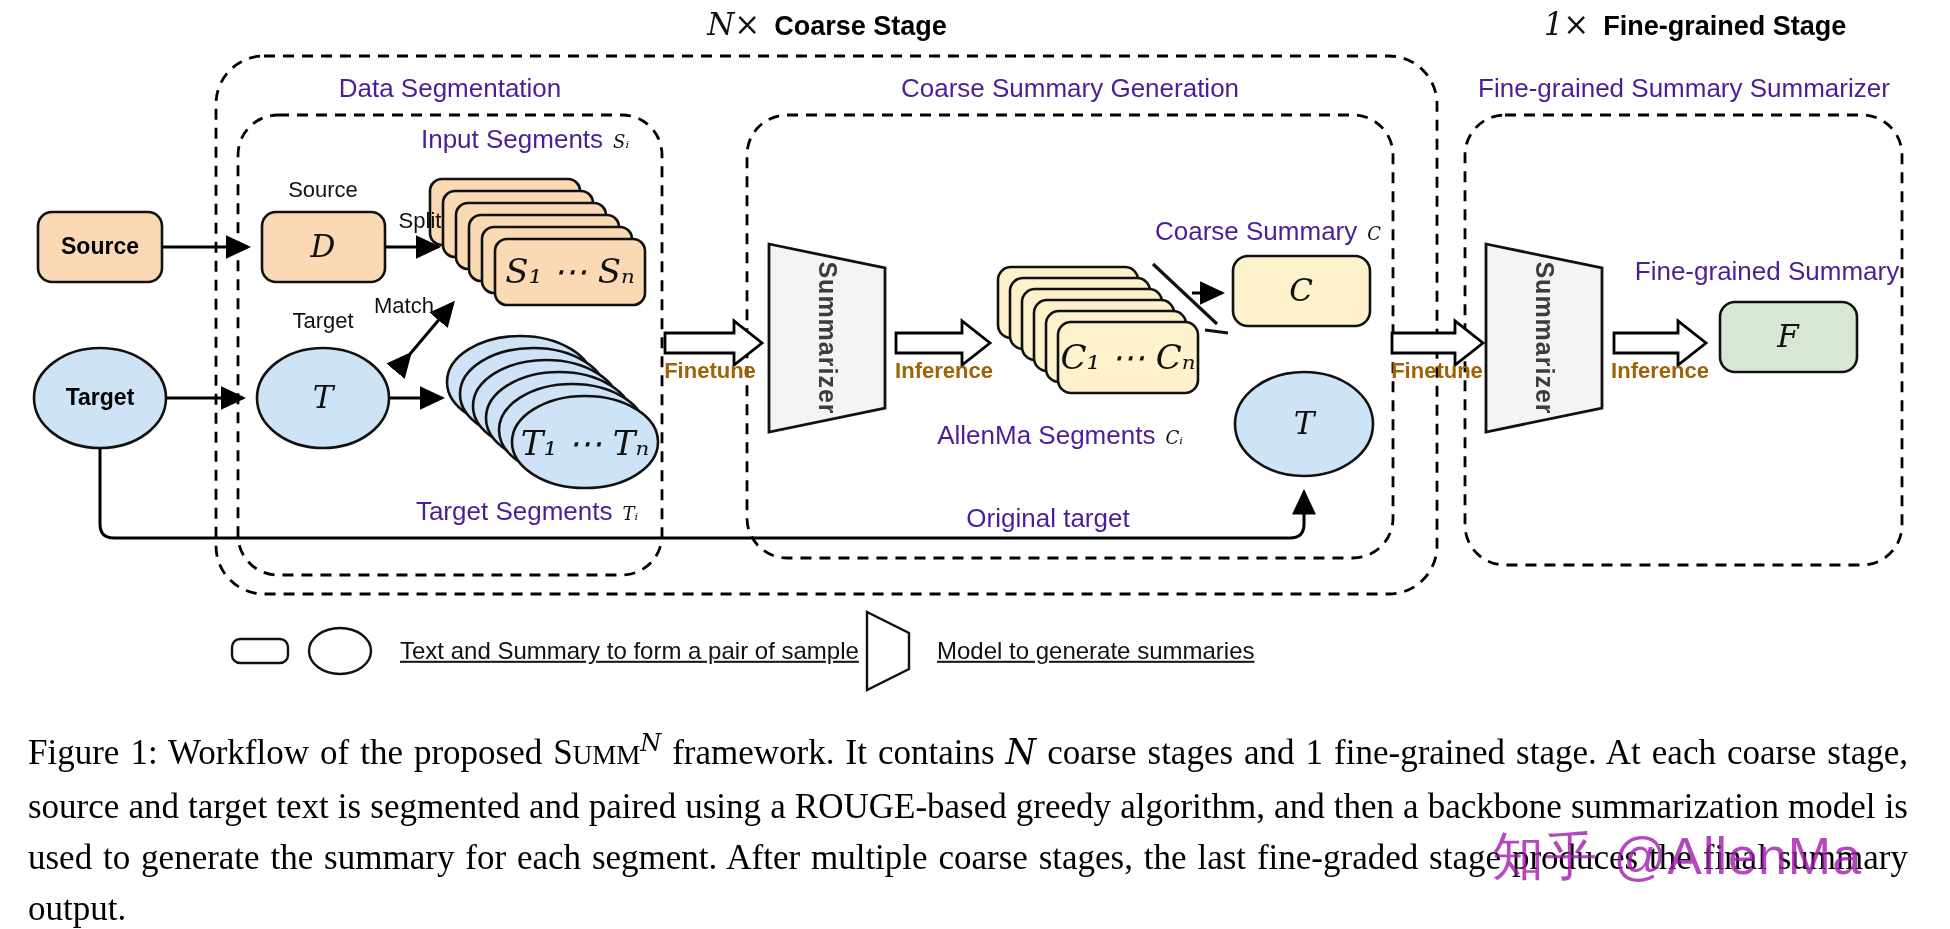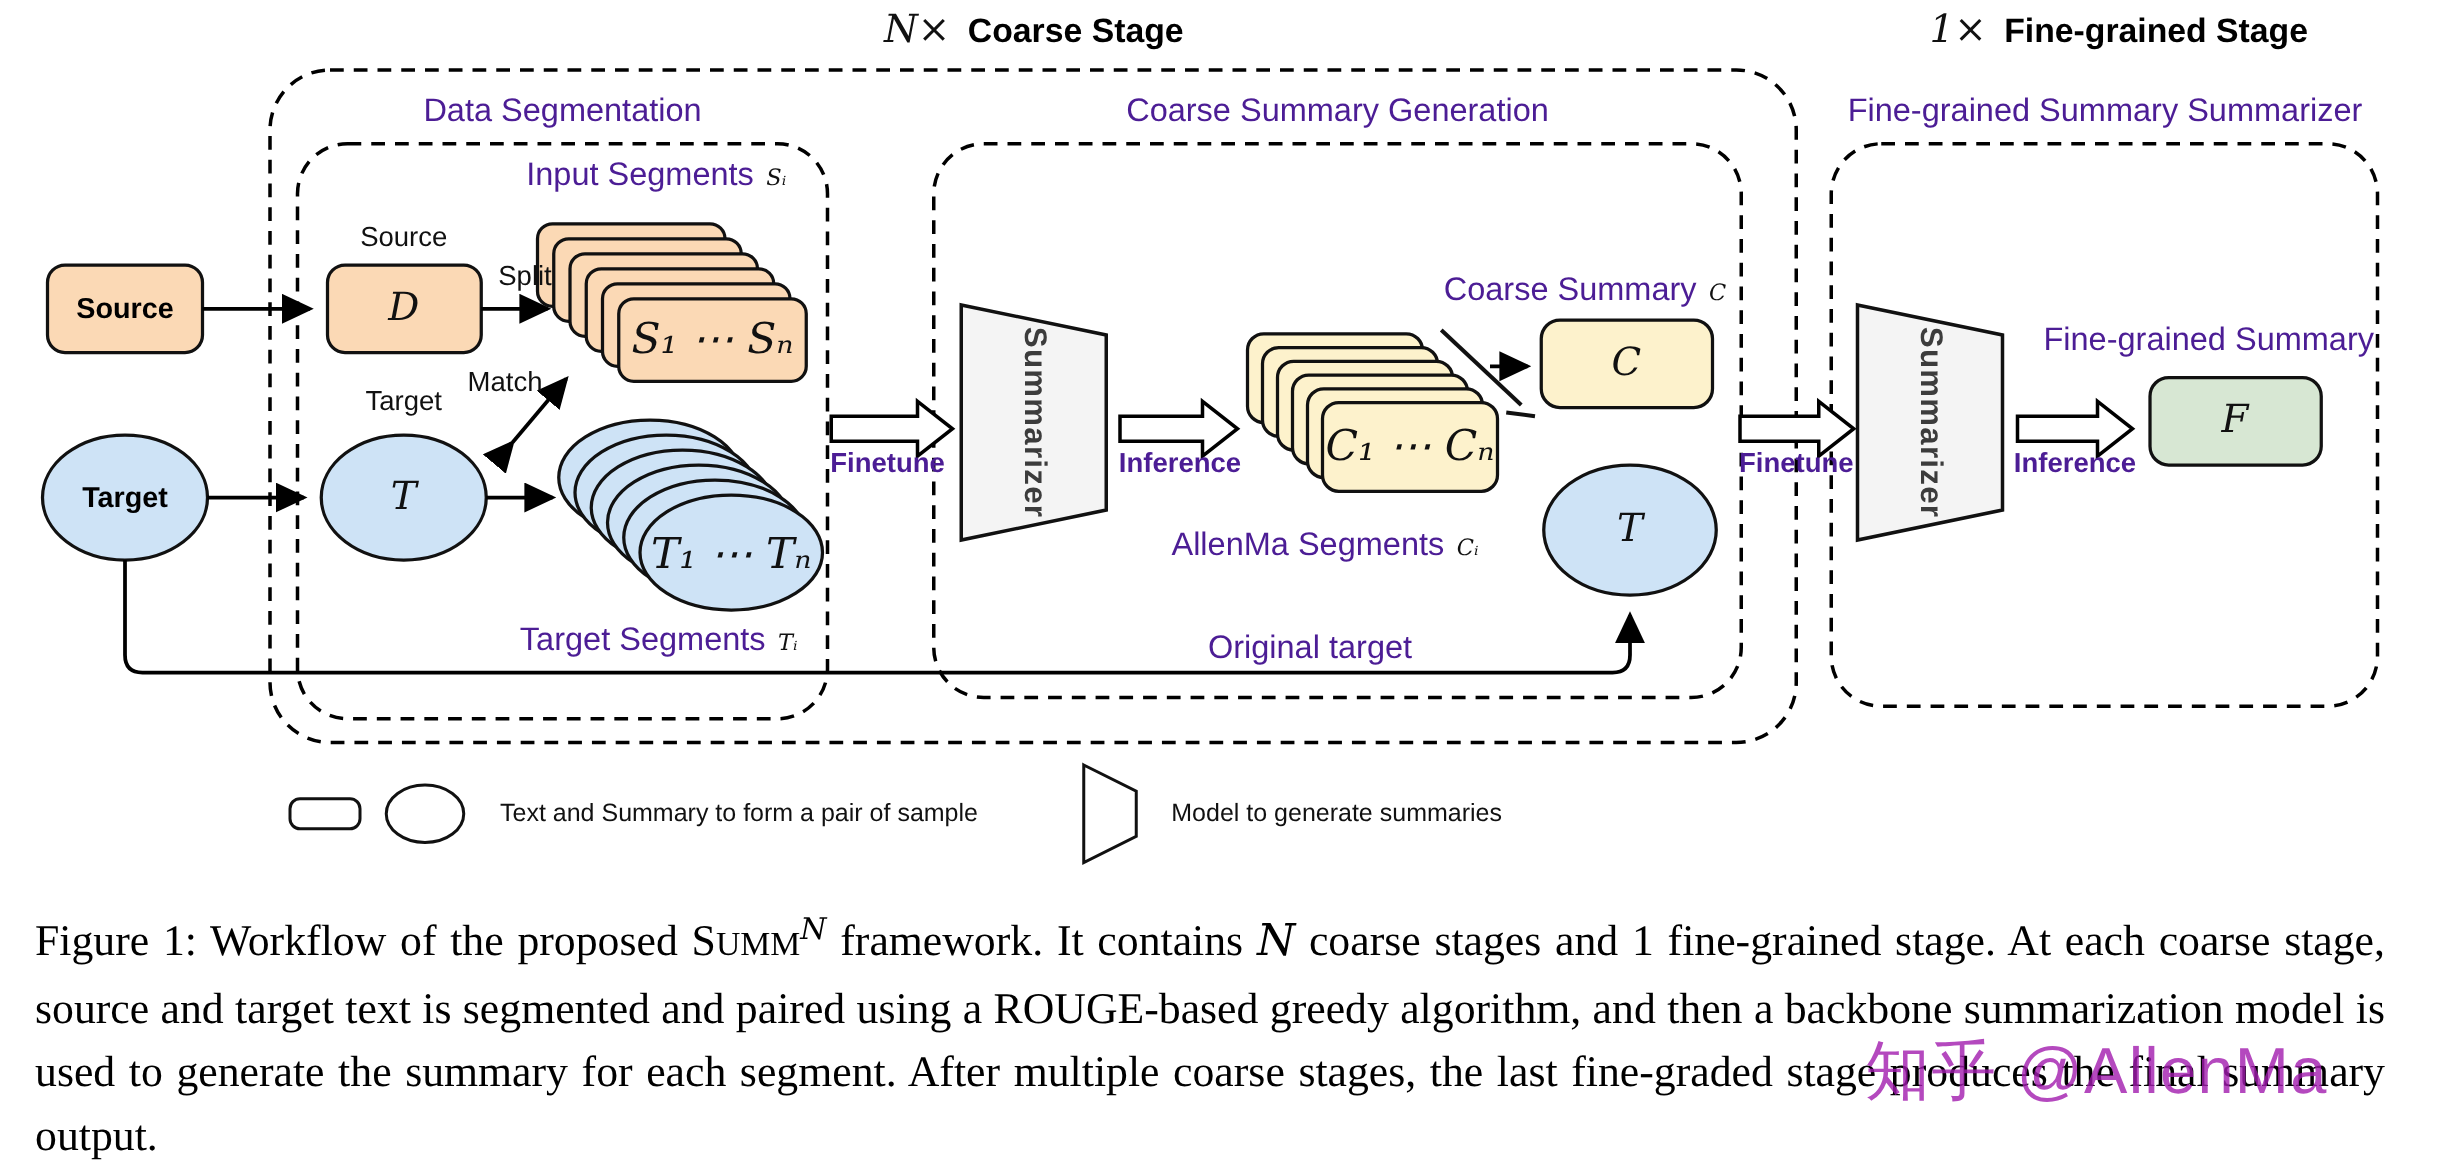--- a/index.html
+++ b/index.html
@@ -2,23 +2,23 @@
 <html><head>
 <meta charset="utf-8">
 <style>
   html,body{margin:0;padding:0;background:#fff;}
   #canvas{position:relative;width:1950px;height:929px;background:#ffffff;overflow:hidden;
           font-family:"Liberation Sans",sans-serif;}
   #diagram{position:absolute;left:0;top:0;}
   .lbl{position:absolute;transform:translate(-50%,-50%);white-space:nowrap;color:#111;
        font-family:"Liberation Sans",sans-serif;line-height:1.1;}
   .s22{font-size:22px;}
-  .s24{font-size:20px;}
+  .s24{font-size:24px;text-decoration:underline;}
   .s26{font-size:26px;color:#4c1d95;}
-  .b22{font-size:22px;font-weight:bold;color:#4c1d95;}
+  .b22{font-size:22px;font-weight:bold;color:#a16207;}
   .b23{font-size:23px;font-weight:bold;color:#000;}
   .stage{font-size:27px;font-weight:bold;color:#000;}
   .math{font-family:"DejaVu Serif","Liberation Serif",serif;font-style:italic;font-weight:normal;}
   .m31{font-size:31px;}
   .m26{font-size:34px;text-align:right;}
   .mvar{font-size:18px;margin-left:10px;}
   .titlerow{display:flex;align-items:baseline;gap:14px;}
   .titlemult{font-size:31px;font-family:"DejaVu Serif","Liberation Serif",serif;font-style:italic;}
   .vtext{transform:translate(-50%,-50%) rotate(90deg);font-size:25px;font-weight:bold;color:#3c3c3c;letter-spacing:1px;}
   .seglbl{display:flex;align-items:baseline;}

